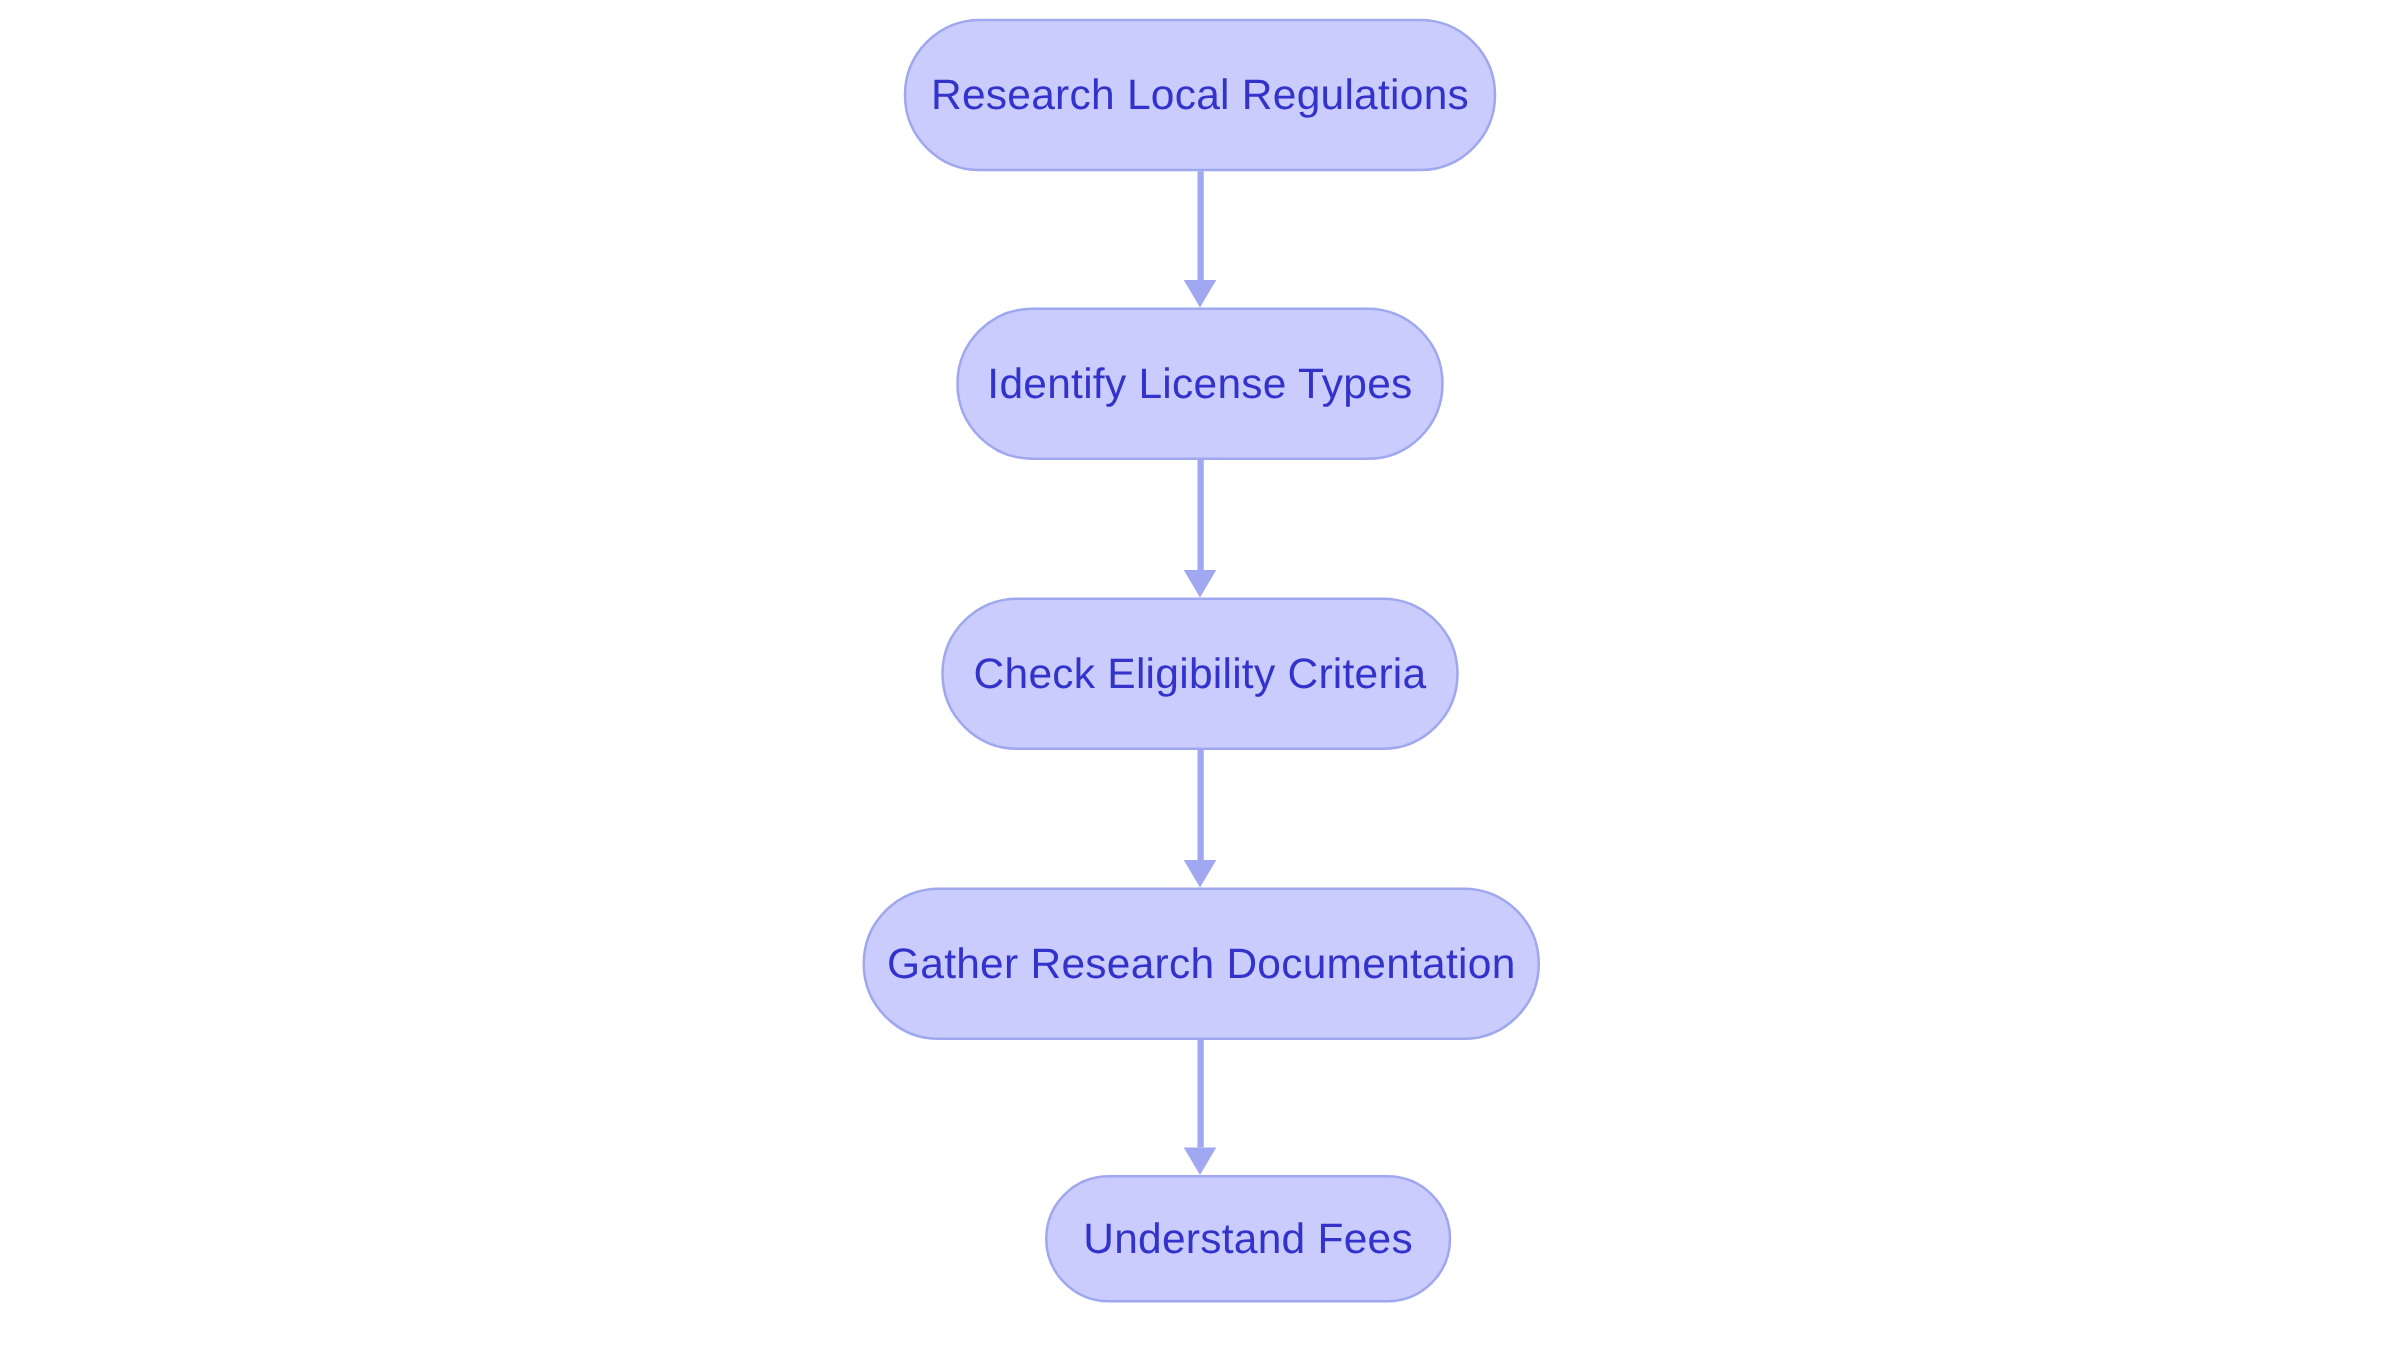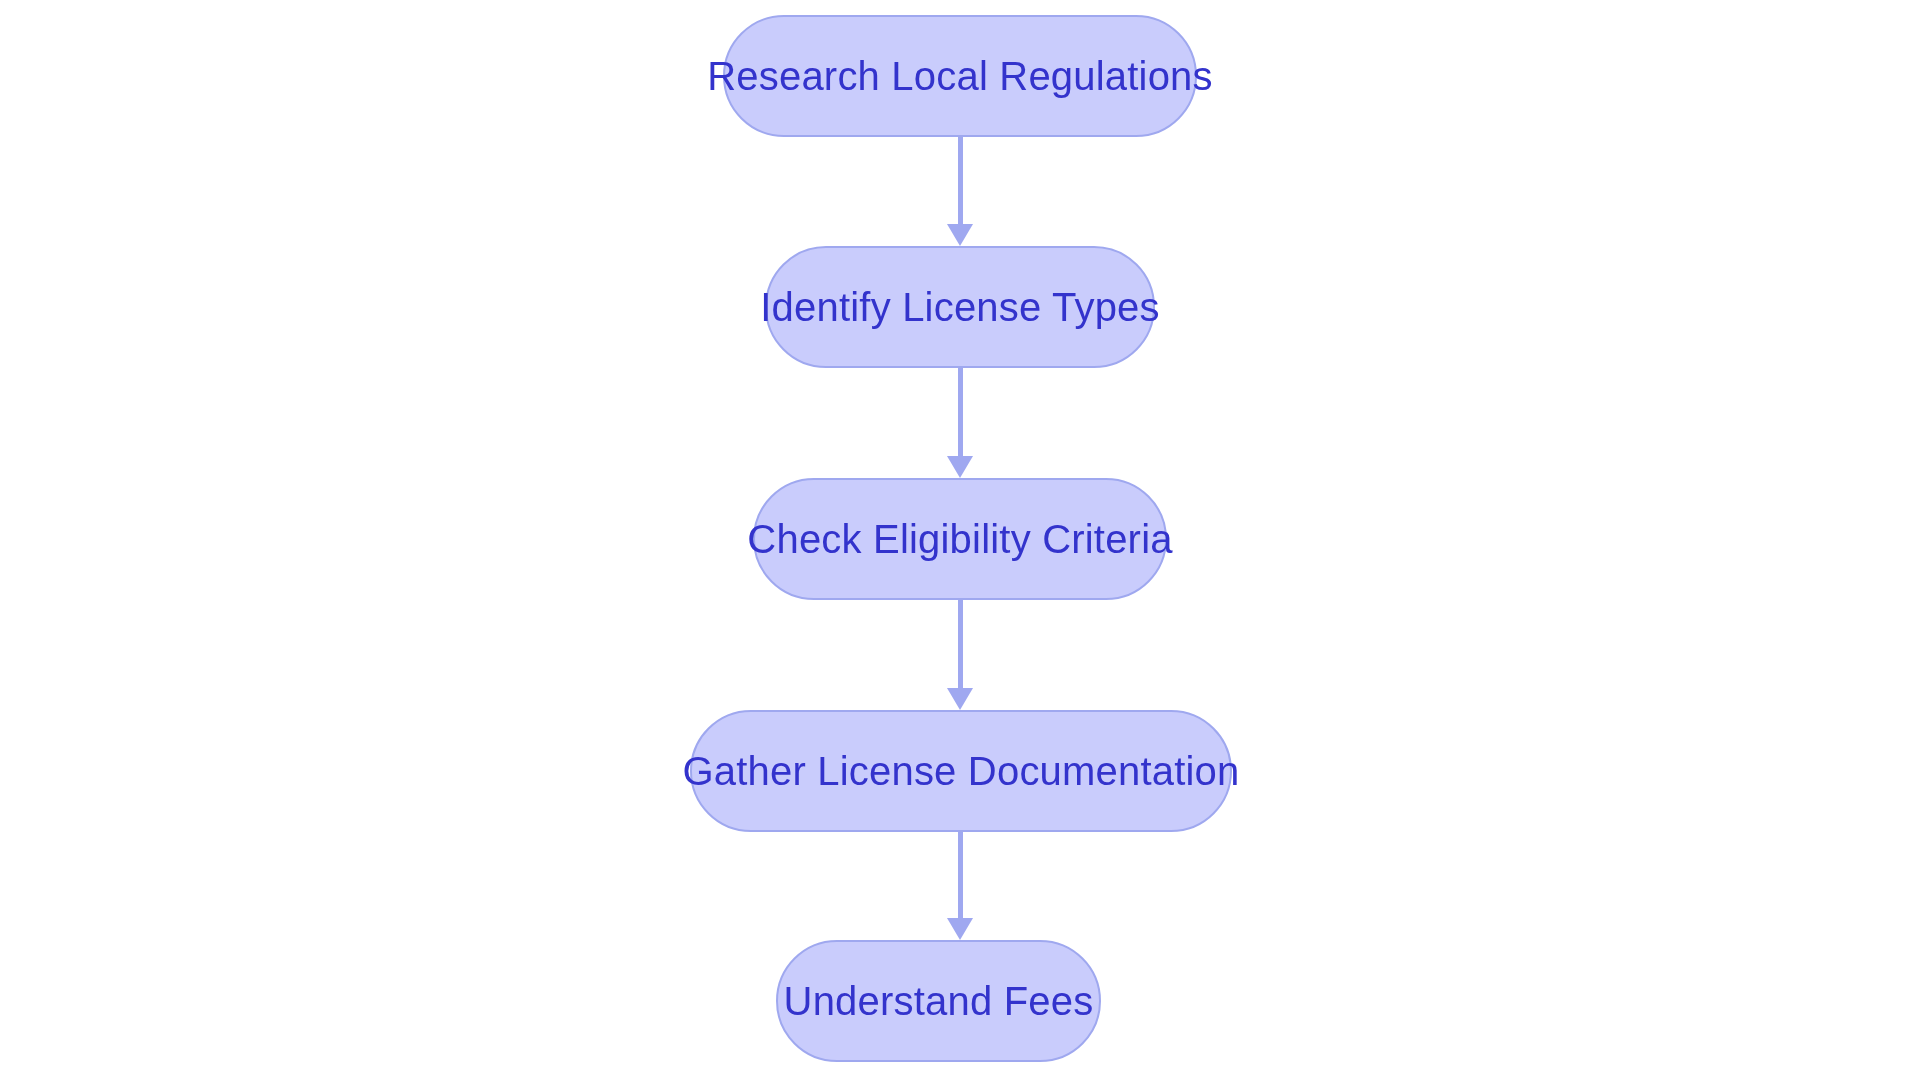--- a/index.html
+++ b/index.html
@@ -36,21 +36,21 @@
     font-size: 30px;
     font-weight: 400;
     letter-spacing: 0.2px;
     white-space: nowrap;
     line-height: 1;
     user-select: none;
   }
 
   .node-label {
     color: #3333cc;
-    font-size: 40px;
+    font-size: 34px;
     font-weight: 400;
     white-space: nowrap;
     pointer-events: none;
   }
 
   
   .edge {
     position: absolute;
     pointer-events: none;
   }
@@ -105,20 +105,20 @@
 
   <div class="node" style="left:753px; top:478px; width:414px; height:122px;">
     <span class="node-label">Check Eligibility Criteria</span>
   </div>
 
   <div class="node" style="left:765px; top:246px; width:390px; height:122px;">
     <span class="node-label">Identify License Types</span>
   </div>
 
   <div class="node" style="left:690px; top:710px; width:542px; height:122px;">
-    <span class="node-label">Gather License Documentation</span>
+    <span class="node-label">Gather Research Documentation</span>
   </div>
 
-  <div class="node" style="left:776px; top:940px; width:325px; height:122px;">
+  <div class="node" style="left:836px; top:940px; width:325px; height:102px;">
     <span class="node-label">Understand Fees</span>
   </div>
 
 </div>
 
 </body></html>

